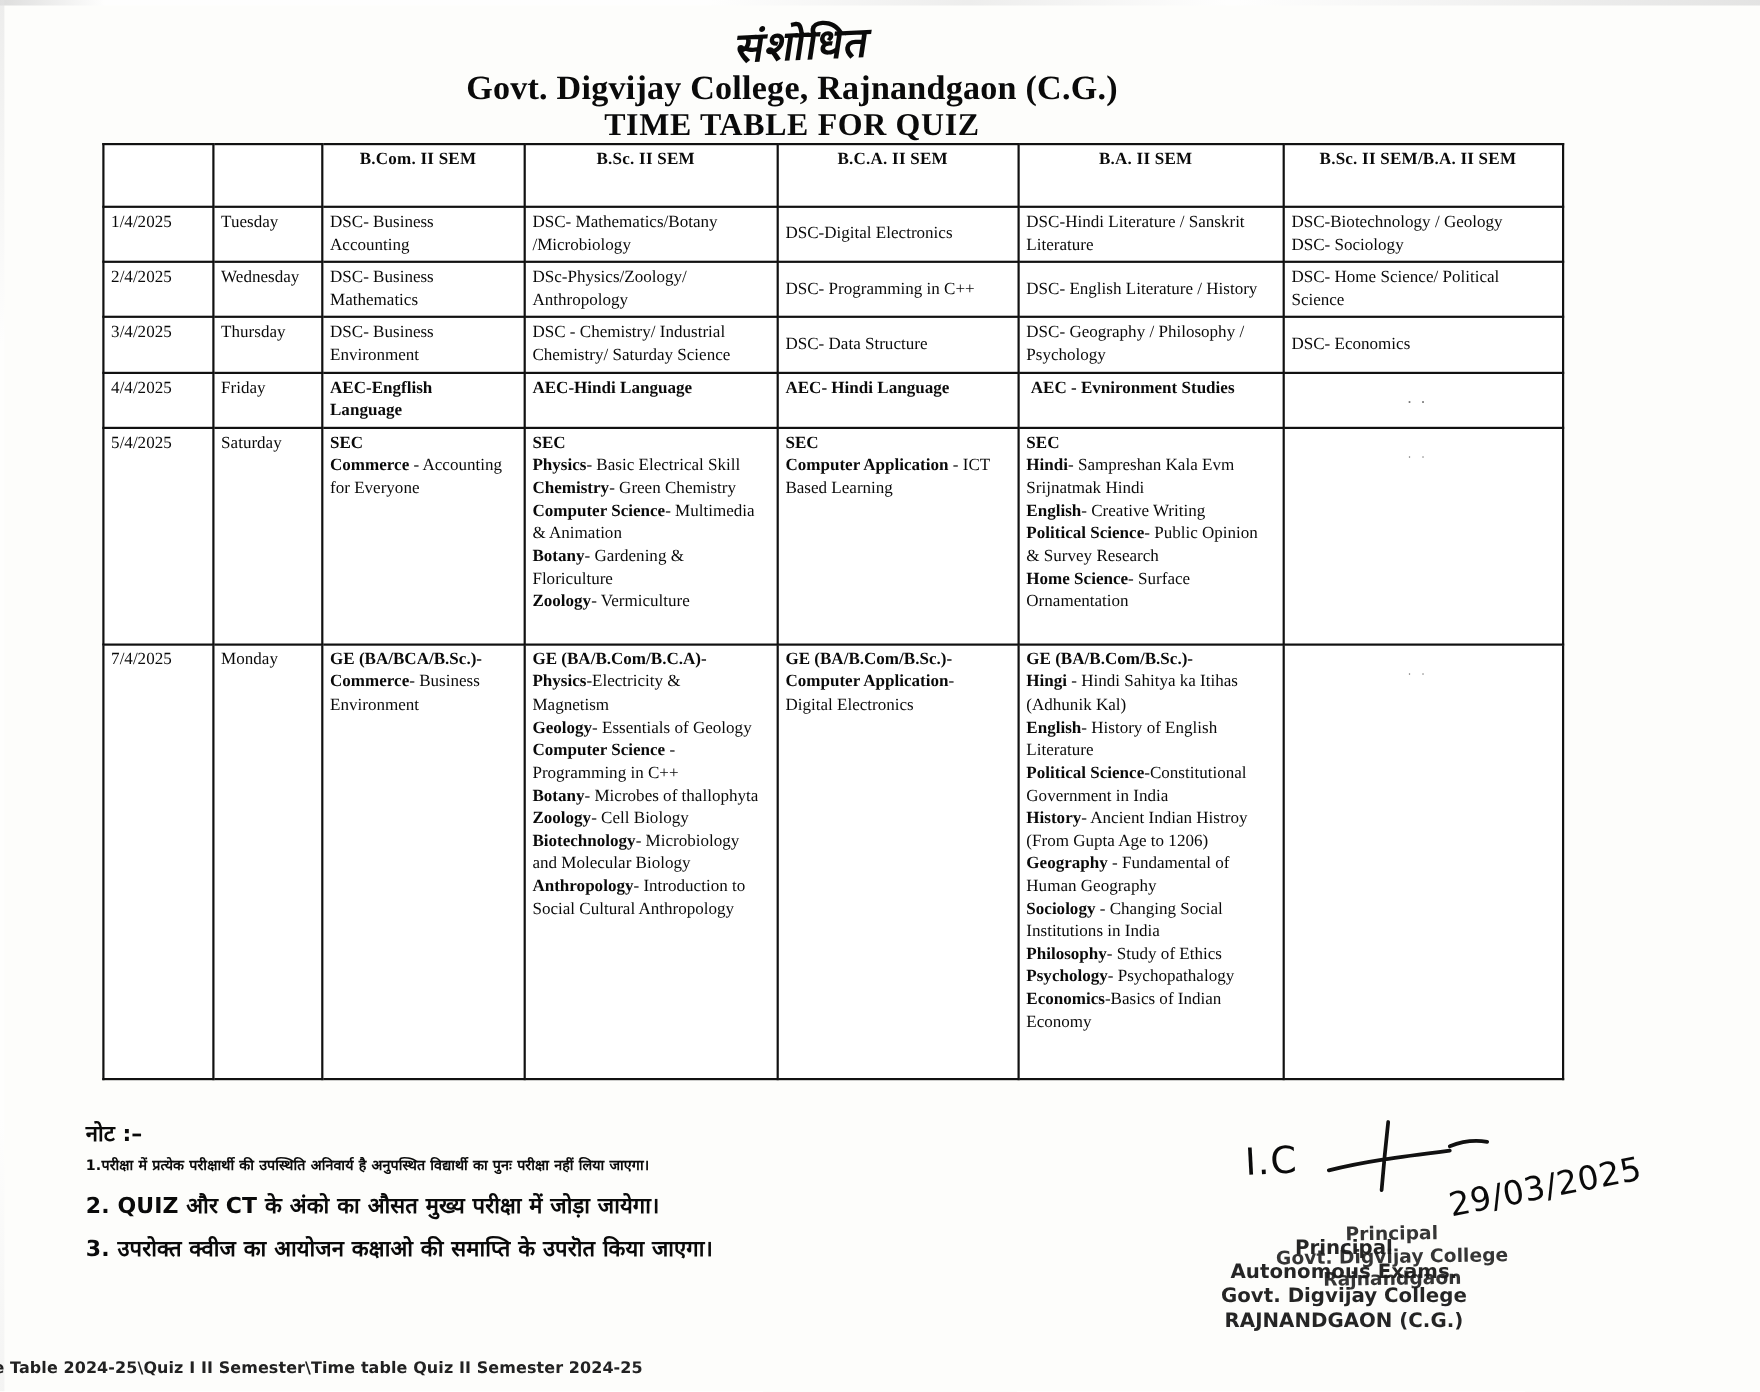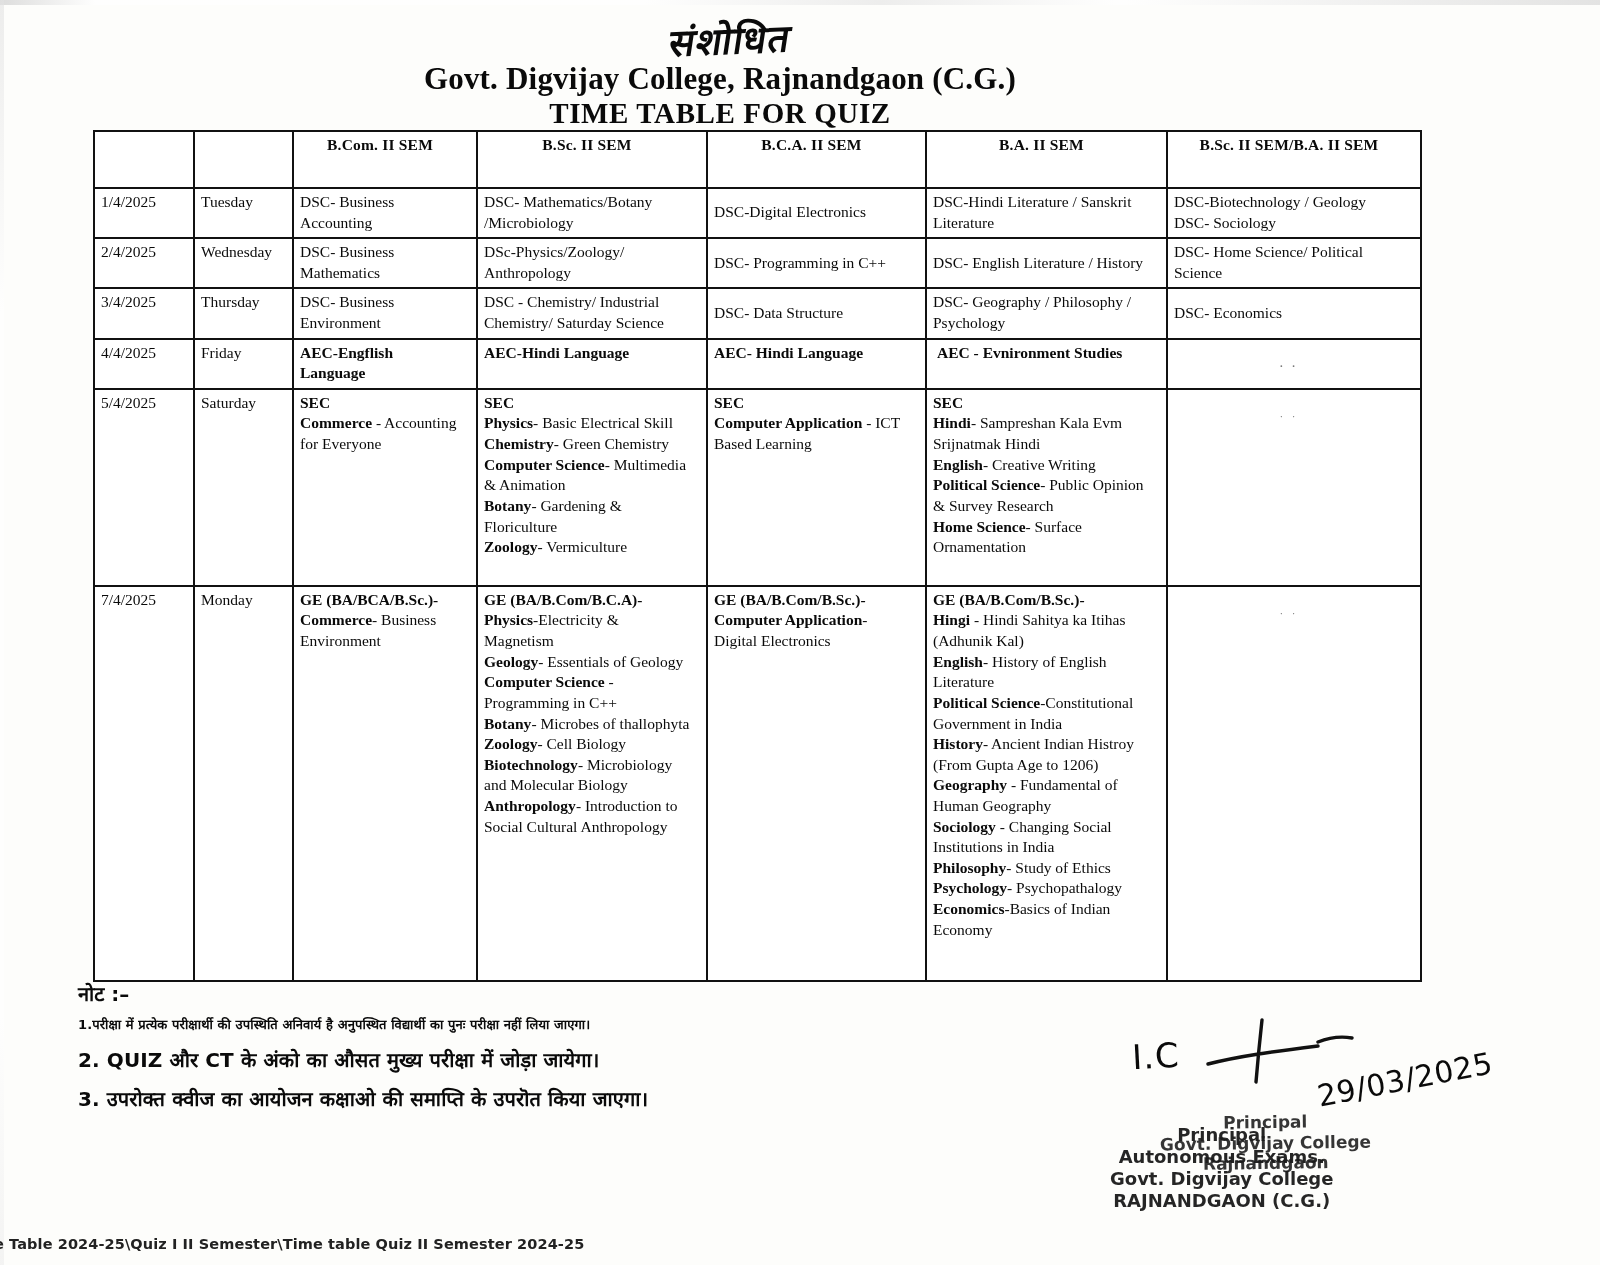--- a/index.html
+++ b/index.html
@@ -139,21 +139,21 @@
     font-size: 11px;
     letter-spacing: 3px;
     opacity: .75;
     margin-top: 16px;
   }
 
   
   .notes {
     position: absolute;
     left: 78px;
-    top: 980px;
+    top: 1016px;
     width: 1000px;
     font-family: "DejaVu Sans", sans-serif;
   }
   .notes .note-head {
     font-size: 20px;
     font-weight: bold;
     margin-bottom: 10px;
   }
   .notes .note-line {
     font-size: 20px;

